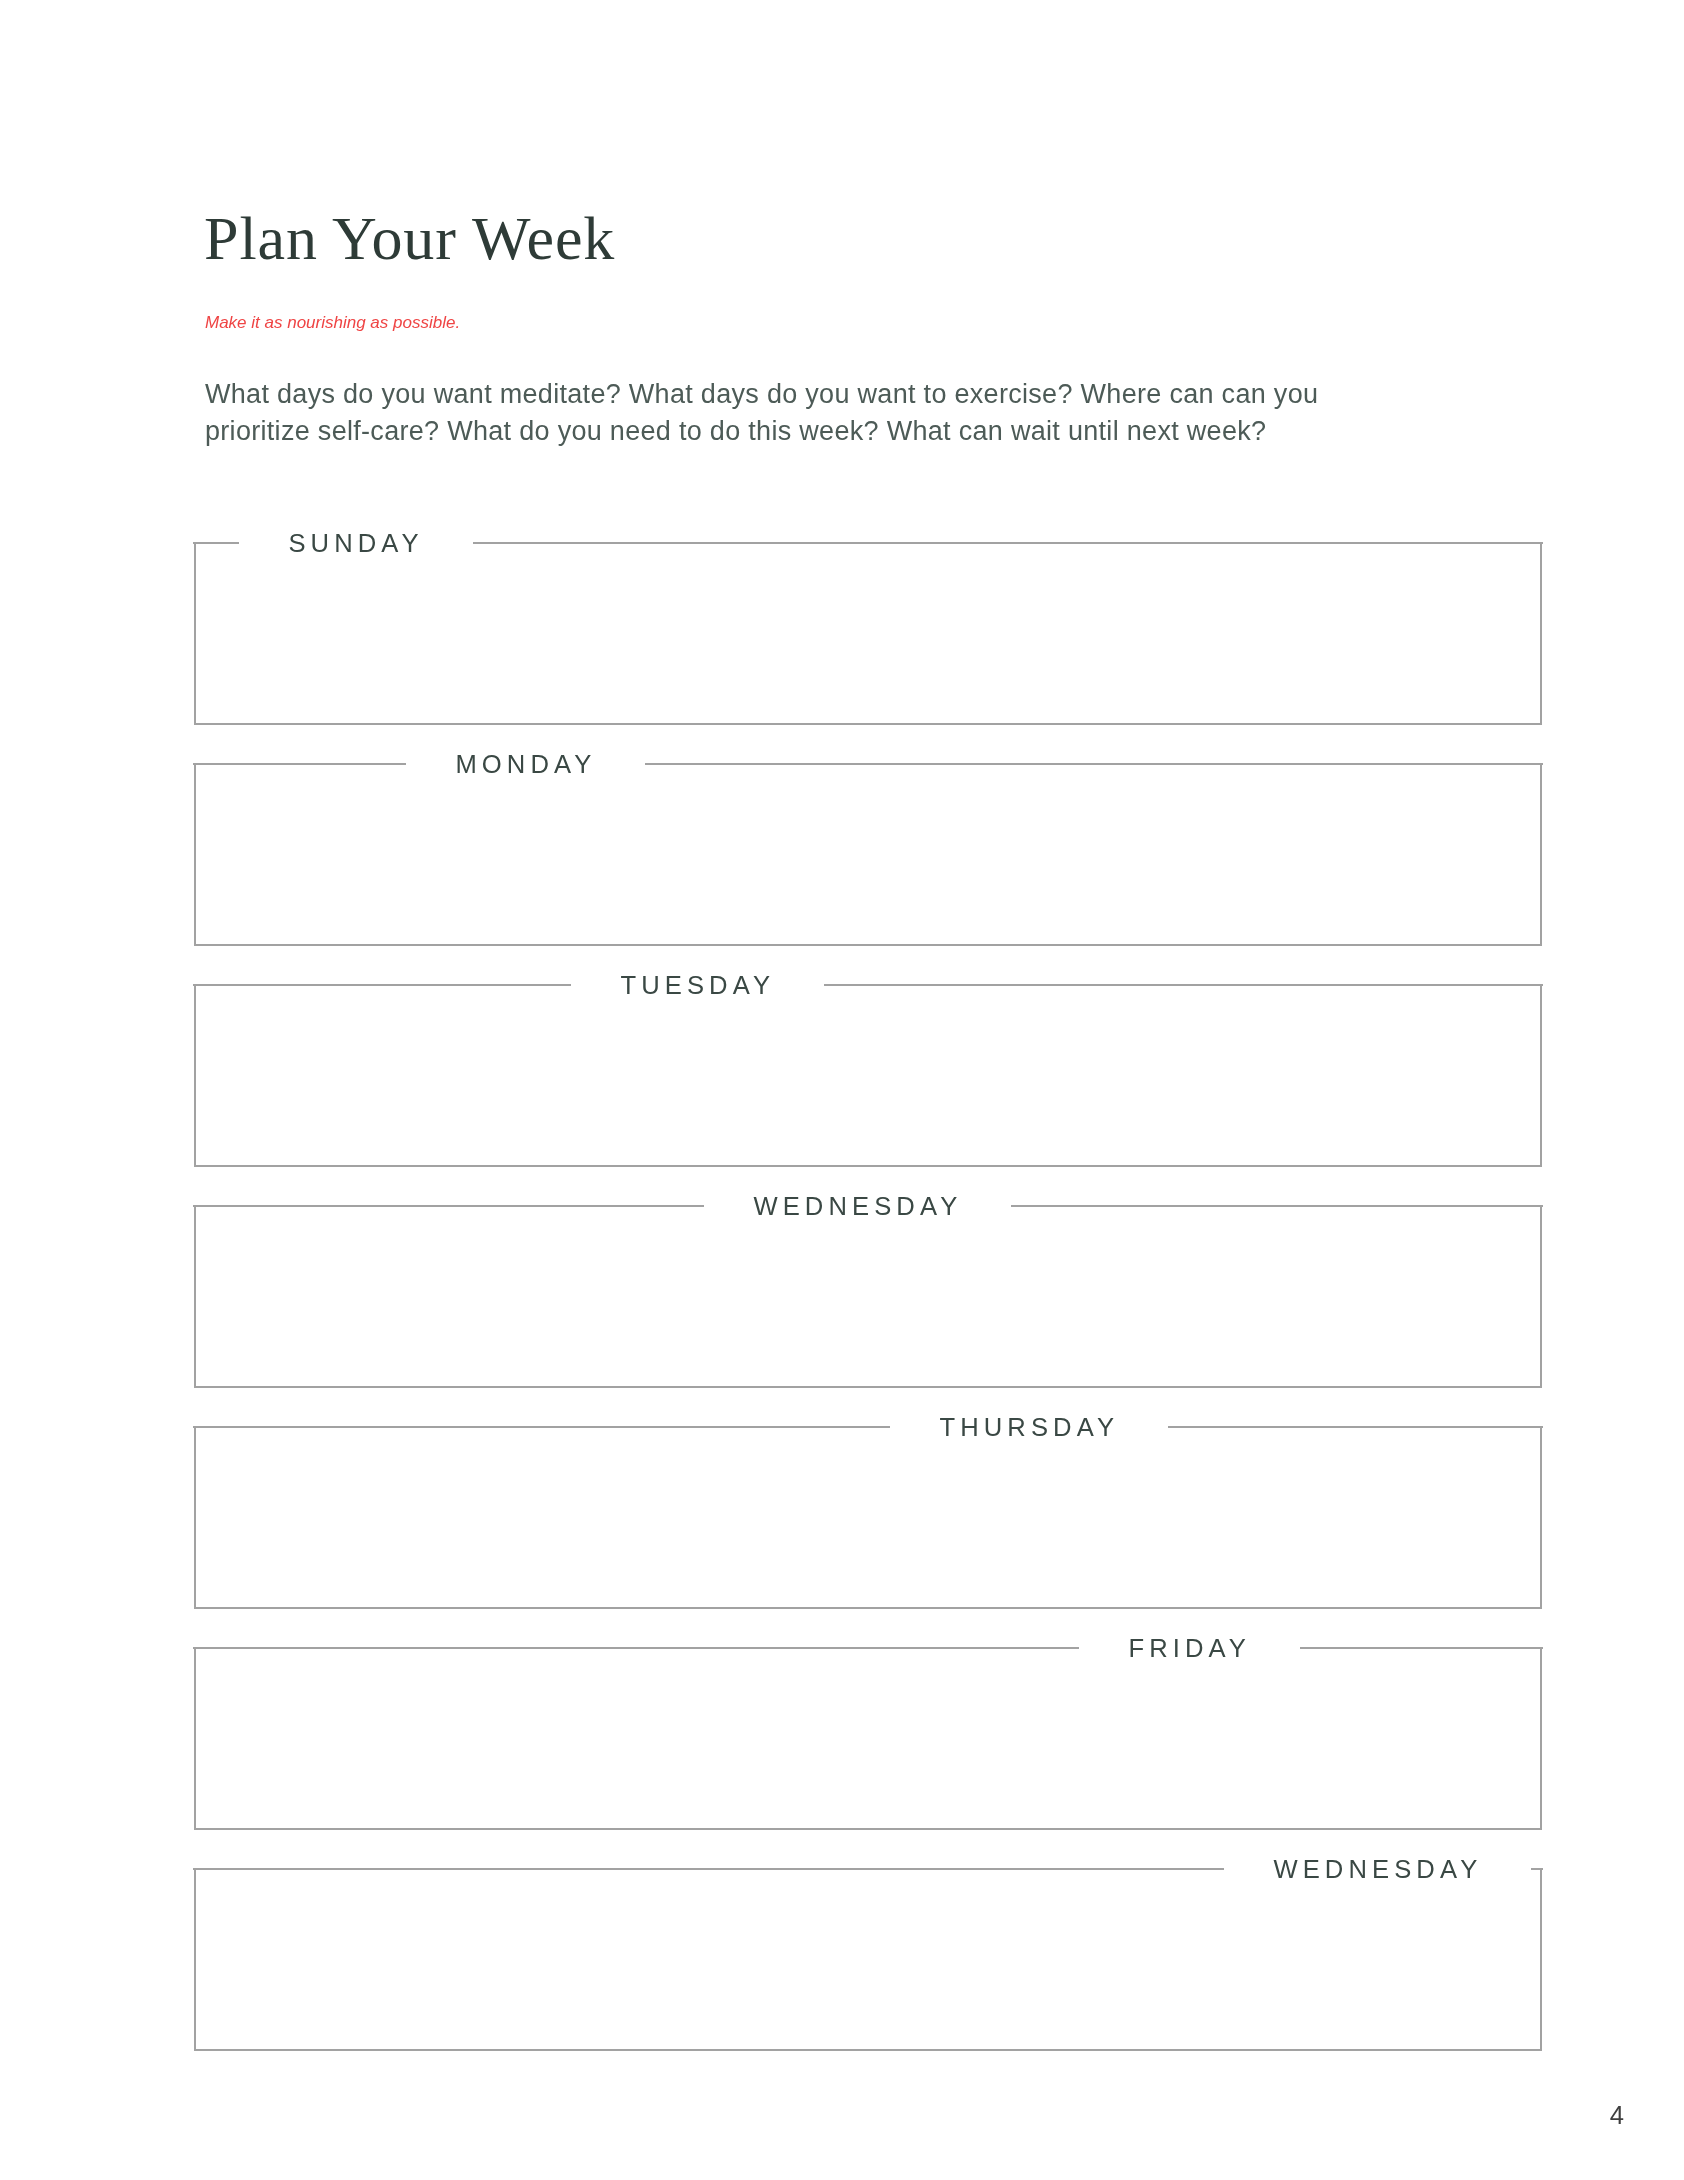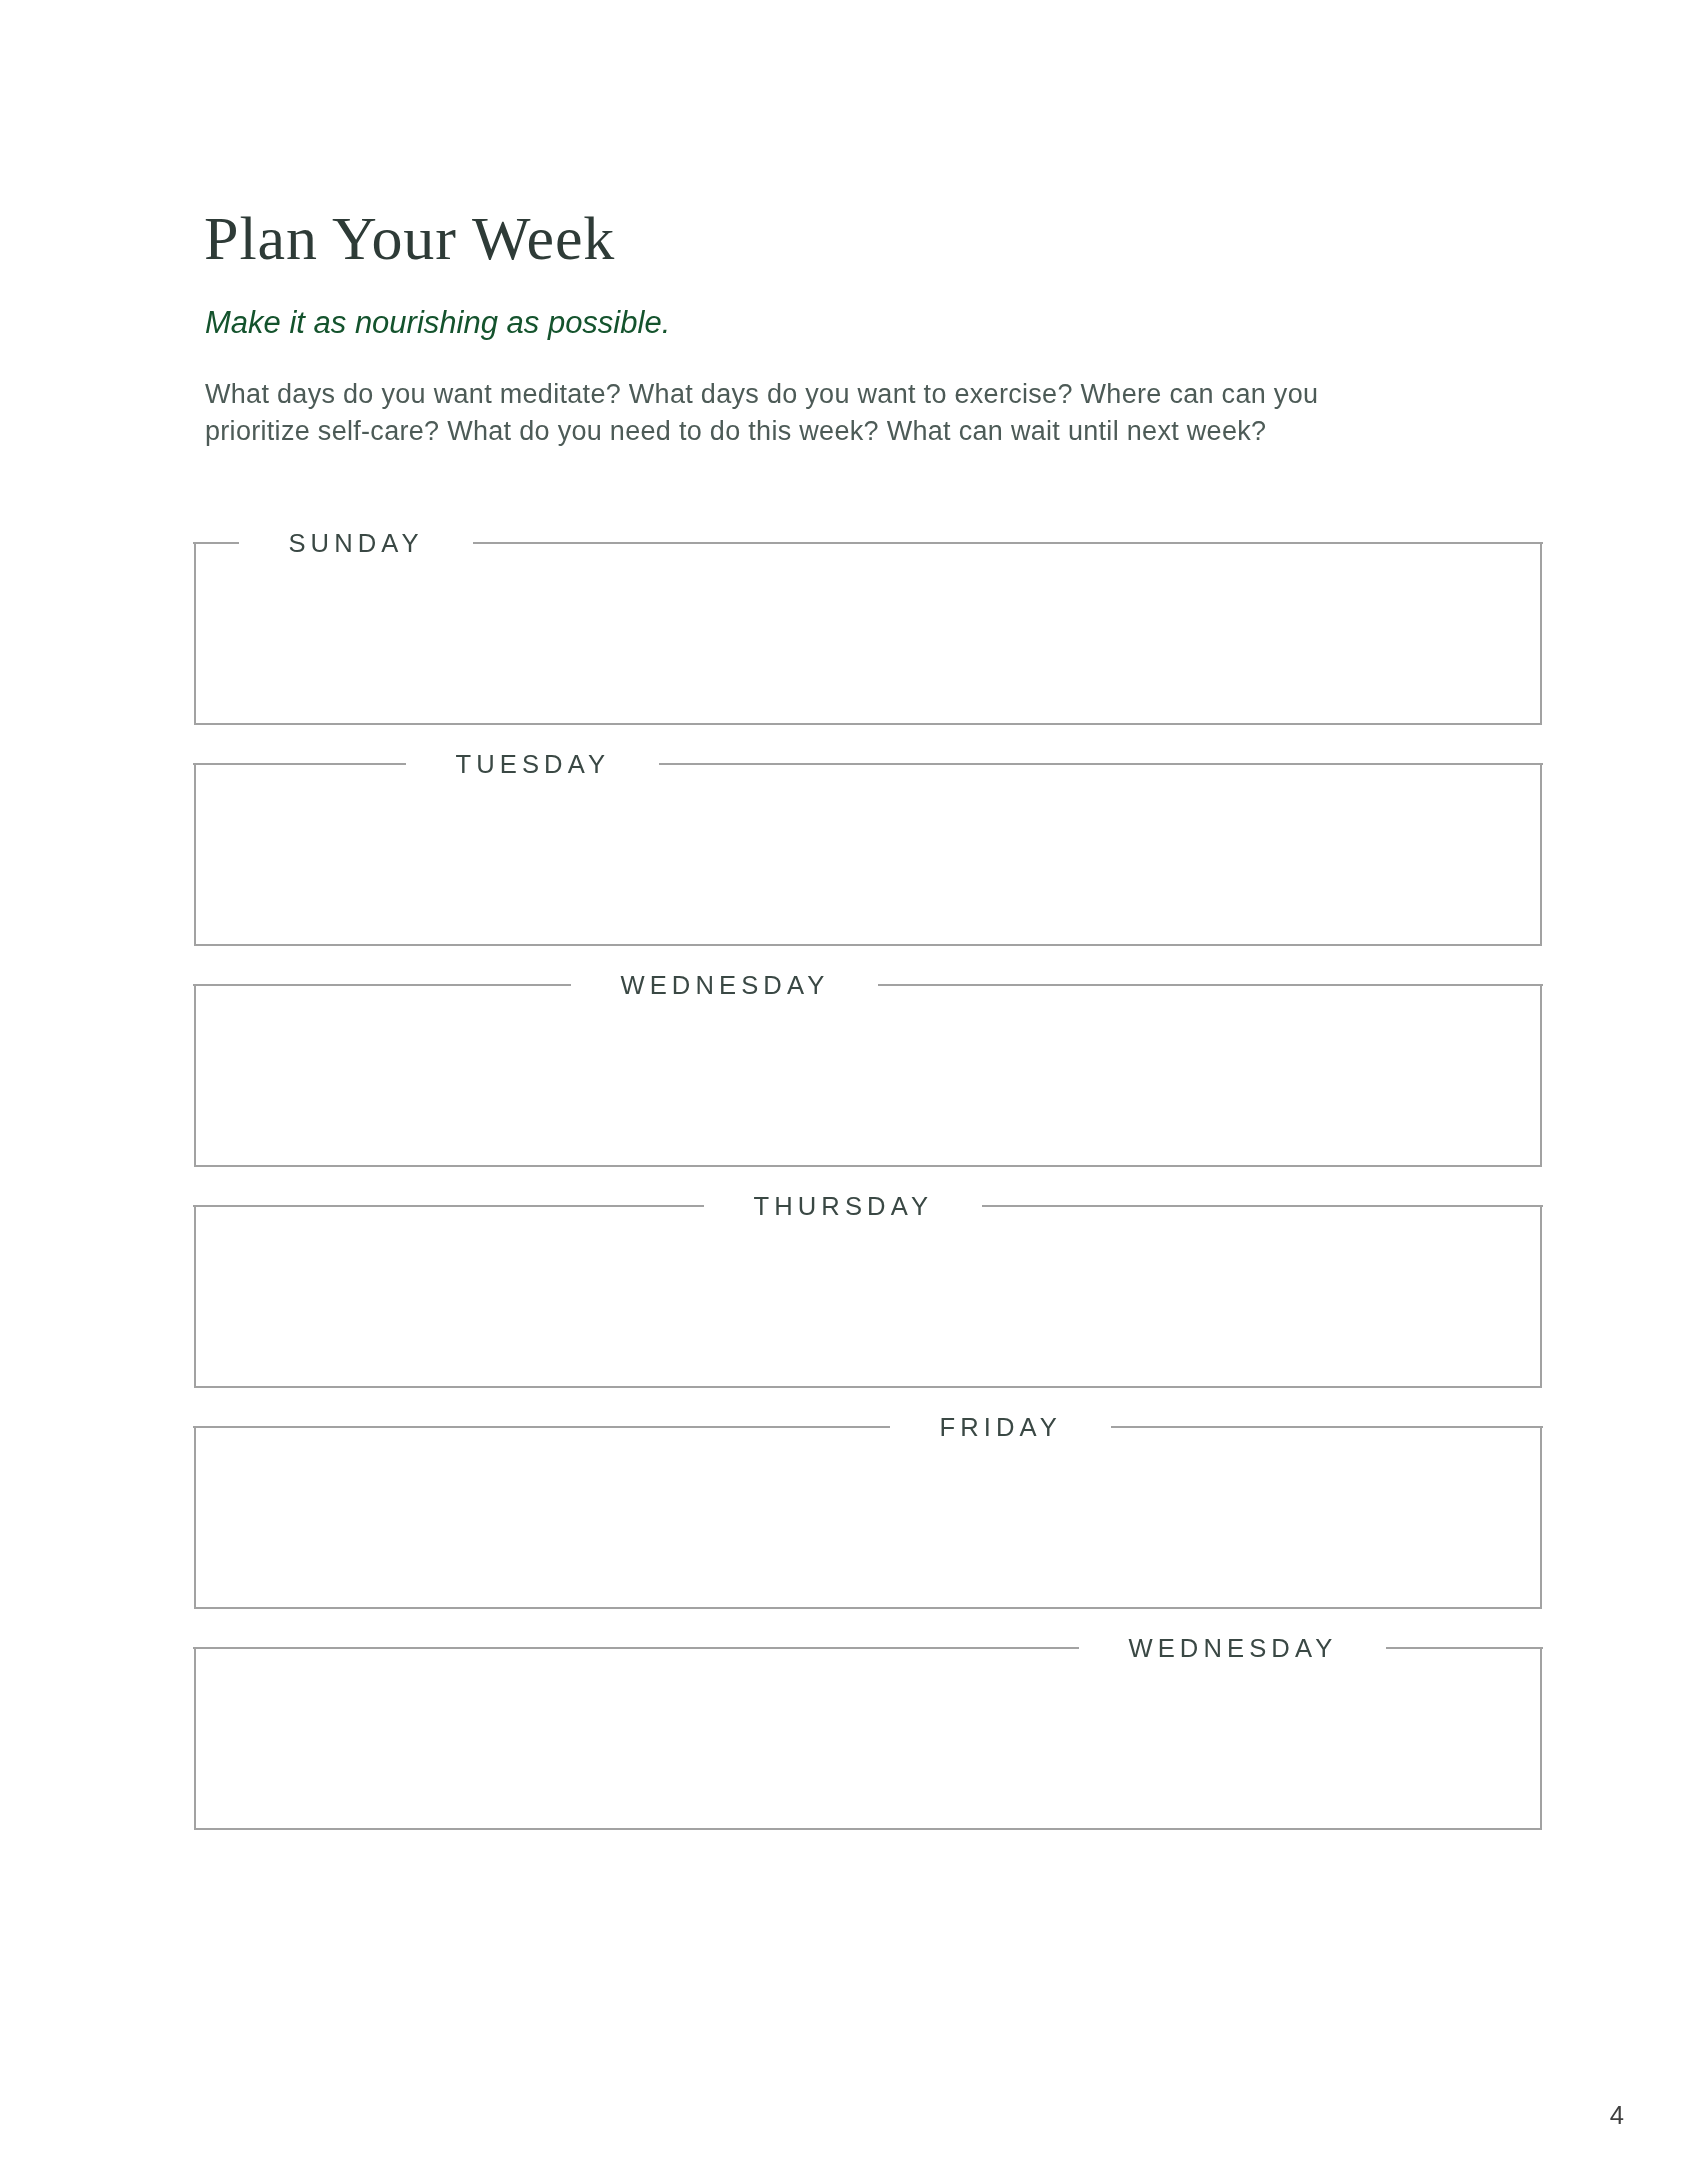--- a/index.html
+++ b/index.html
@@ -22,23 +22,23 @@
     line-height: 70px;
     letter-spacing: 0.9px;
     color: #2e3b37;
   }
   .subtitle {
     position: absolute;
     left: 205px;
     top: 307px;
     margin: 0;
     font-style: italic;
-    font-size: 31px;
+    font-size: 17px;
     line-height: 31px;
-    color: #14532d;
+    color: #ef4444;
   }
   .intro {
     position: absolute;
     left: 205px;
     top: 376px;
     margin: 0;
     font-size: 27px;
     line-height: 37px;
     color: #4d5b57;
     letter-spacing: 0.3px;
@@ -119,20 +119,28 @@
 
     <section class="day-box">
       <div class="day-header">
         <span class="line lead"></span>
         <span class="day-label">SUNDAY</span>
         <span class="line tail"></span>
       </div>
       <div class="day-area"></div>
     </section>
 
+    <section class="day-box">
+      <div class="day-header">
+        <span class="line lead"></span>
+        <span class="day-label">MONDAY</span>
+        <span class="line tail"></span>
+      </div>
+      <div class="day-area"></div>
+    </section>
 
     <section class="day-box">
       <div class="day-header">
         <span class="line lead"></span>
         <span class="day-label">TUESDAY</span>
         <span class="line tail"></span>
       </div>
       <div class="day-area"></div>
     </section>
 

